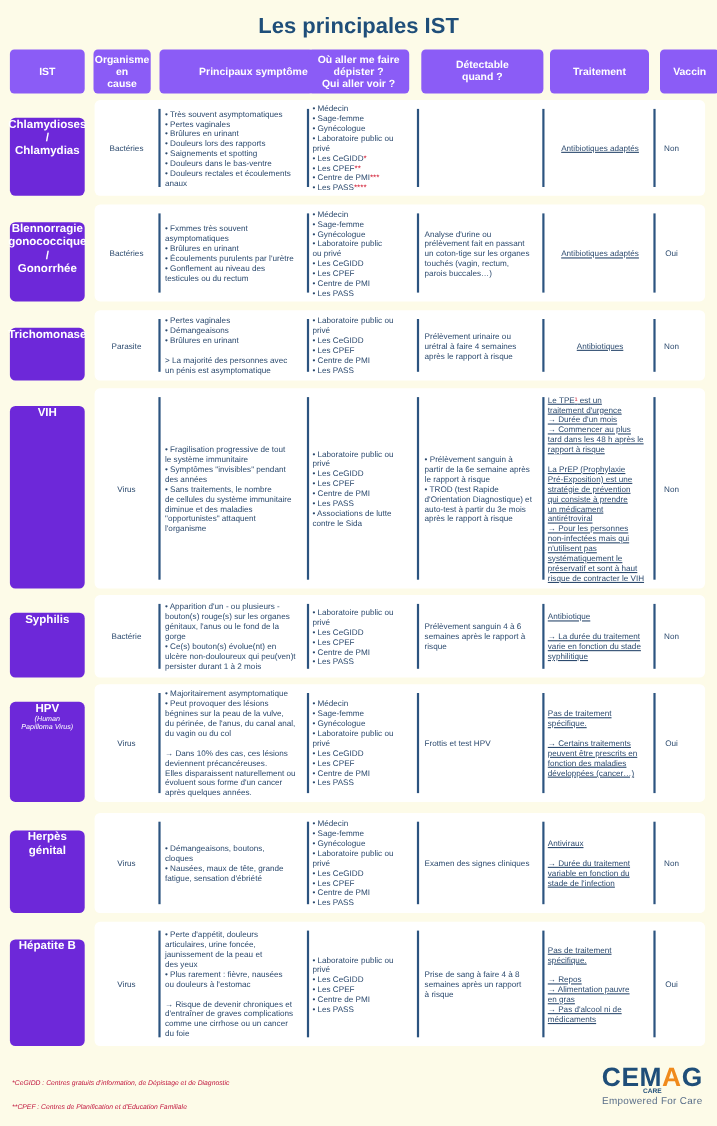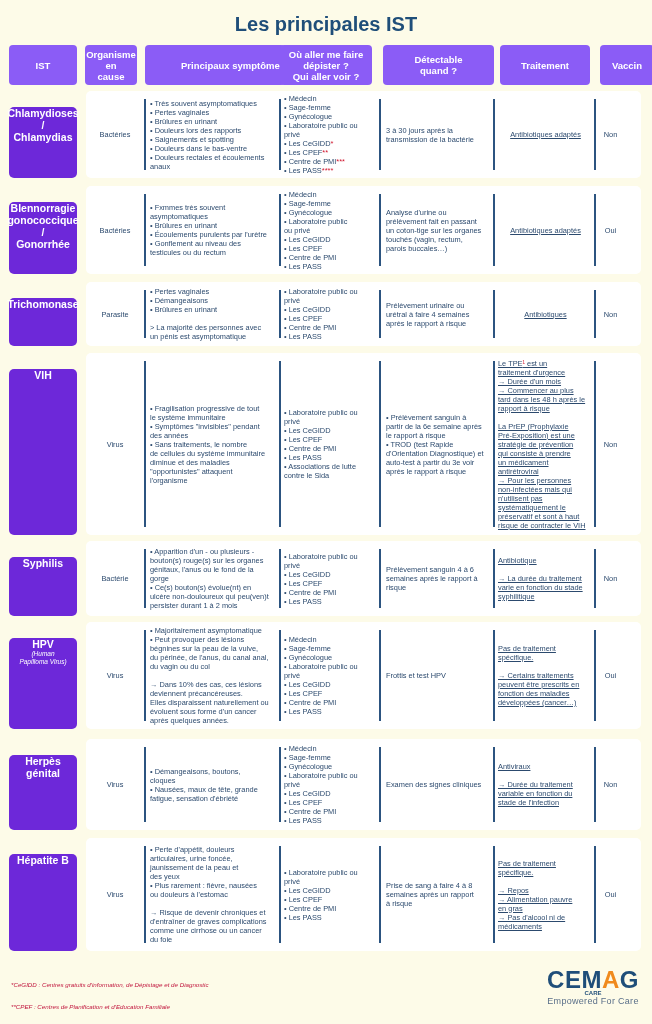--- a/index.html
+++ b/index.html
@@ -67,22 +67,20 @@
 anaux</div></div>
         <div class="cell c-ou"><div>• Médecin
 • Sage-femme
 • Gynécologue
 • Laboratoire public ou
 privé
 • Les CeGIDD<span class="star">*</span>
 • Les CPEF<span class="star">**</span>
 • Centre de PMI<span class="star">***</span>
 • Les PASS<span class="star">****</span></div></div>
-        <div class="cell c-det"><div>3 à 30 jours après la
-transmission de la bactérie</div></div>
         <div class="cell c-trt center"><div>Antibiotiques adaptés</div></div>
         <div class="cell c-vac center"><div>Non</div></div>
         <div class="sep s1"></div>
         <div class="sep s2"></div>
         <div class="sep s3"></div>
         <div class="sep s4"></div>
         <div class="sep s5"></div>
       </div>
     </div>
     <div class="row" style="top: 186px; height: 88px;">
@@ -174,21 +172,21 @@
 • Les CPEF
 • Centre de PMI
 • Les PASS
 • Associations de lutte
 contre le Sida</div></div>
         <div class="cell c-det"><div>• Prélèvement sanguin à
 partir de la 6e semaine après
 le rapport à risque
 • TROD (test Rapide
 d'Orientation Diagnostique) et
-auto-test à partir du 3e voir
+auto-test à partir du 3e mois
 après le rapport à risque</div></div>
         <div class="cell c-trt"><div>Le TPE<span class="star">¹</span> est un
 traitement d'urgence
 → Durée d'un mois
 → Commencer au plus
 tard dans les 48 h après le
 rapport à risque
 
 La PrEP (Prophylaxie
 Pré-Exposition) est une

